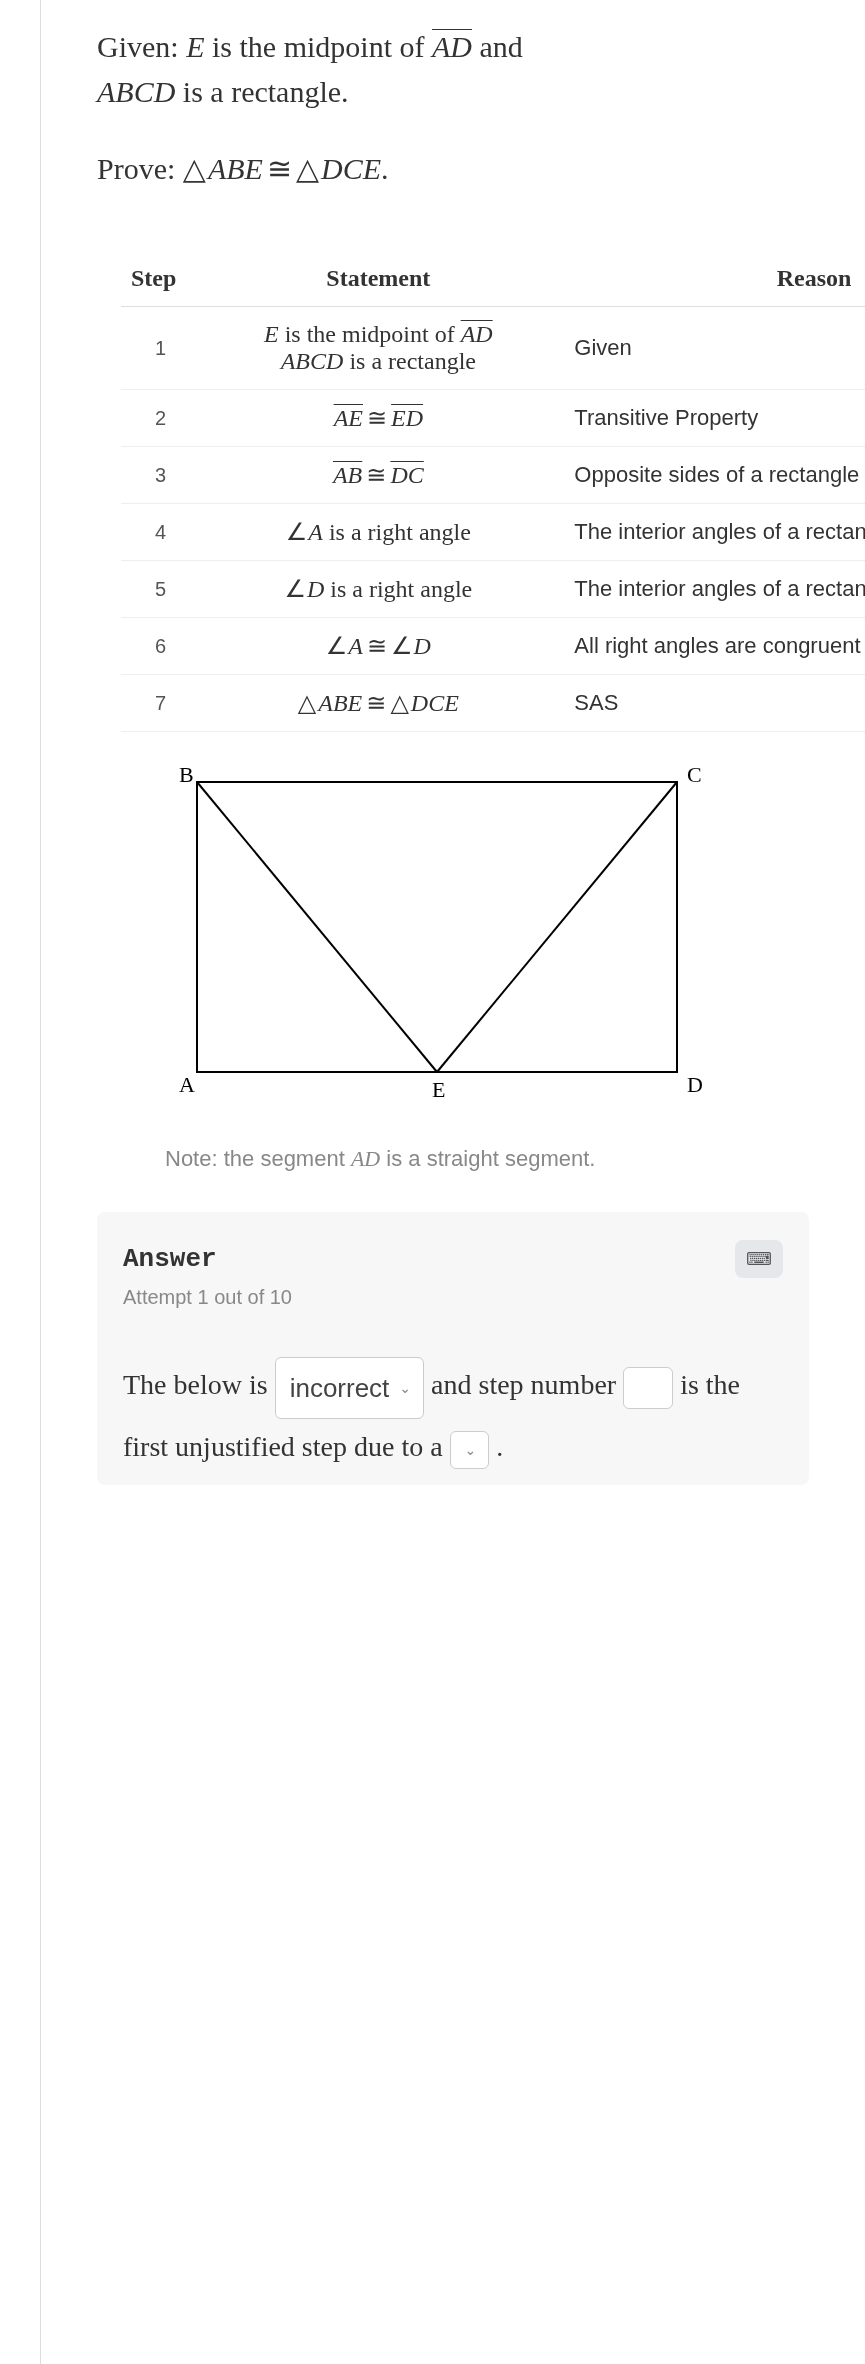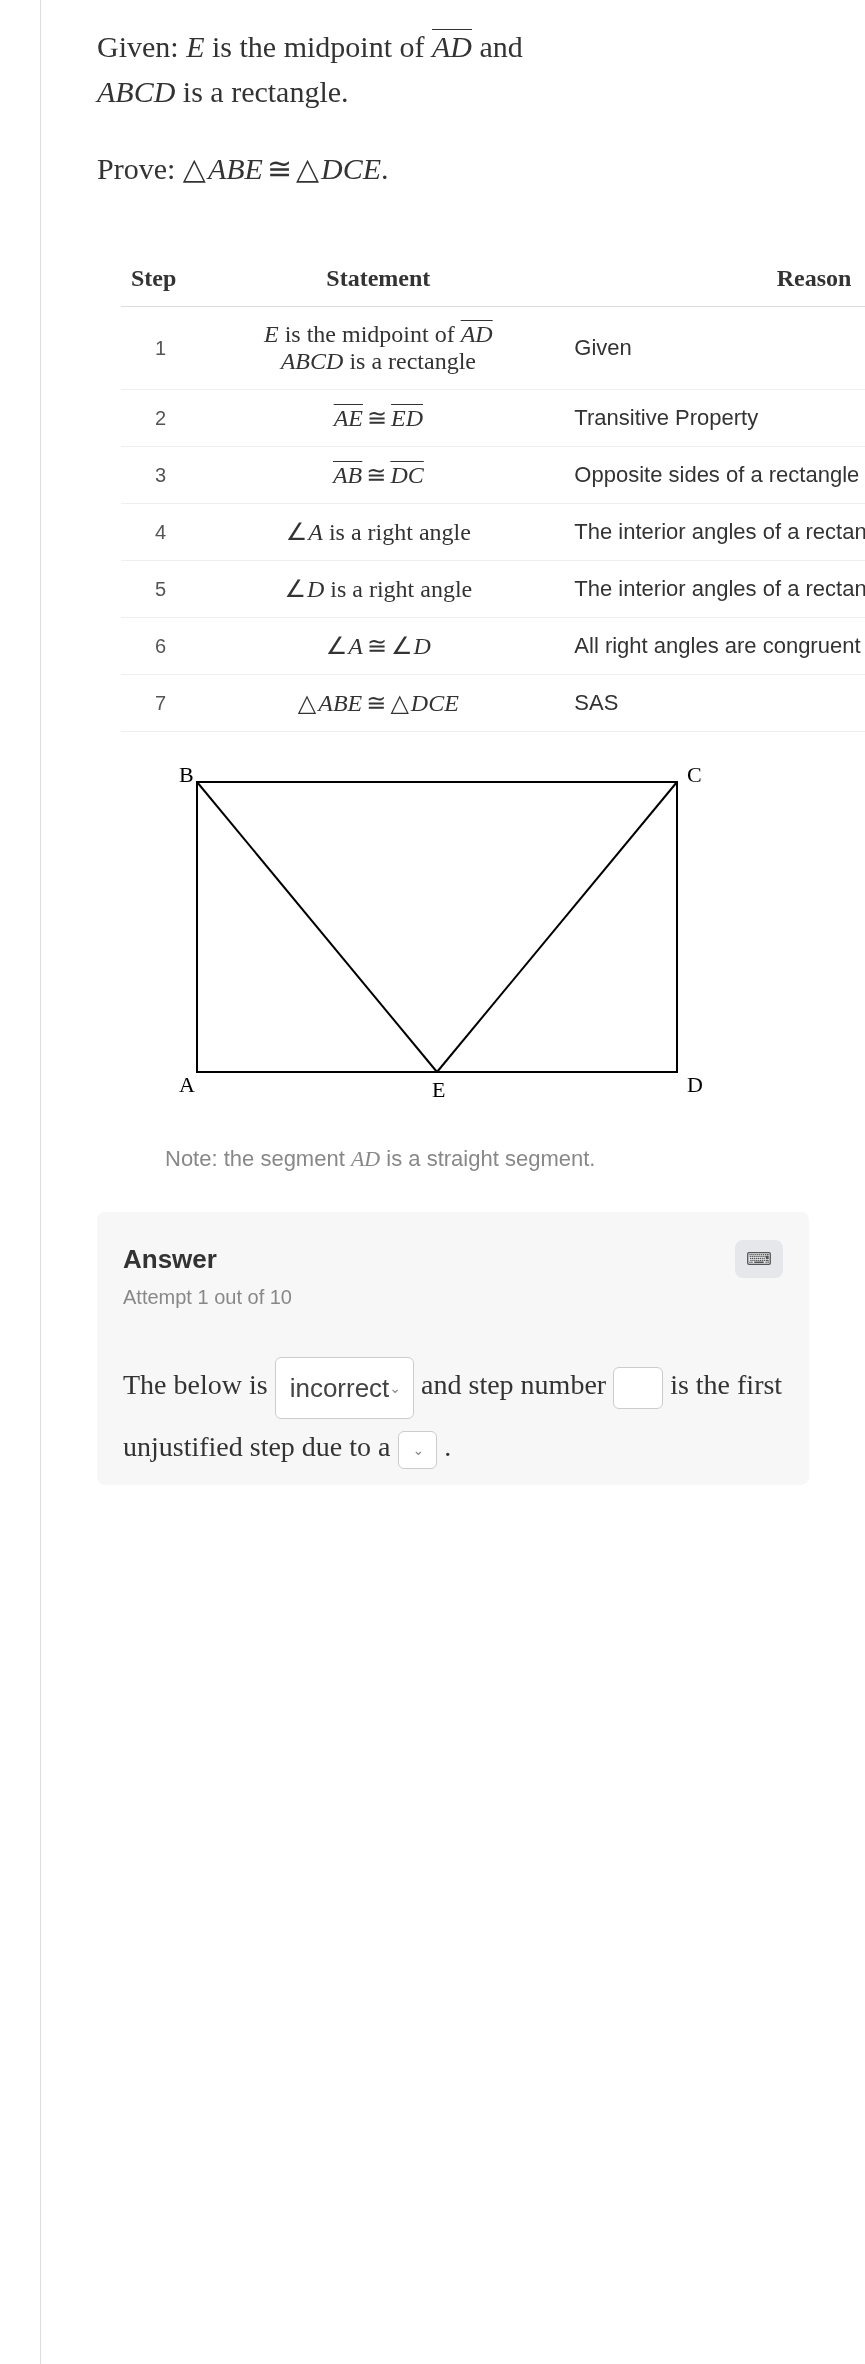--- a/index.html
+++ b/index.html
@@ -80,21 +80,21 @@
     margin-top: 40px;
   }
   .answer-header {
     display: flex;
     justify-content: space-between;
     align-items: center;
   }
   .answer-title {
     font-weight: bold;
     font-size: 26px;
-    font-family: Liberation Sans, sans-serif;
+    font-family: Liberation Mono, monospace;
   }
   .kbd-btn {
     background: #e6e7ea;
     border-radius: 8px;
     width: 48px;
     height: 38px;
     display: flex;
     align-items: center;
     justify-content: center;
     color: #555;
@@ -108,20 +108,21 @@
   }
   .sentence {
     font-size: 28px;
     line-height: 2.0;
     margin-top: 48px;
     font-family: Georgia, serif;
   }
   .select {
     display: inline-flex;
     align-items: center;
+    gap: 10px;
     border: 1px solid #ccc;
     border-radius: 6px;
     padding: 4px 12px 4px 14px;
     font-size: 26px;
     background: #fff;
     vertical-align: middle;
     font-family: -apple-system, 'Segoe UI', sans-serif;
     color: #444;
   }
   .select .chev { font-size: 14px; color: #888; }

